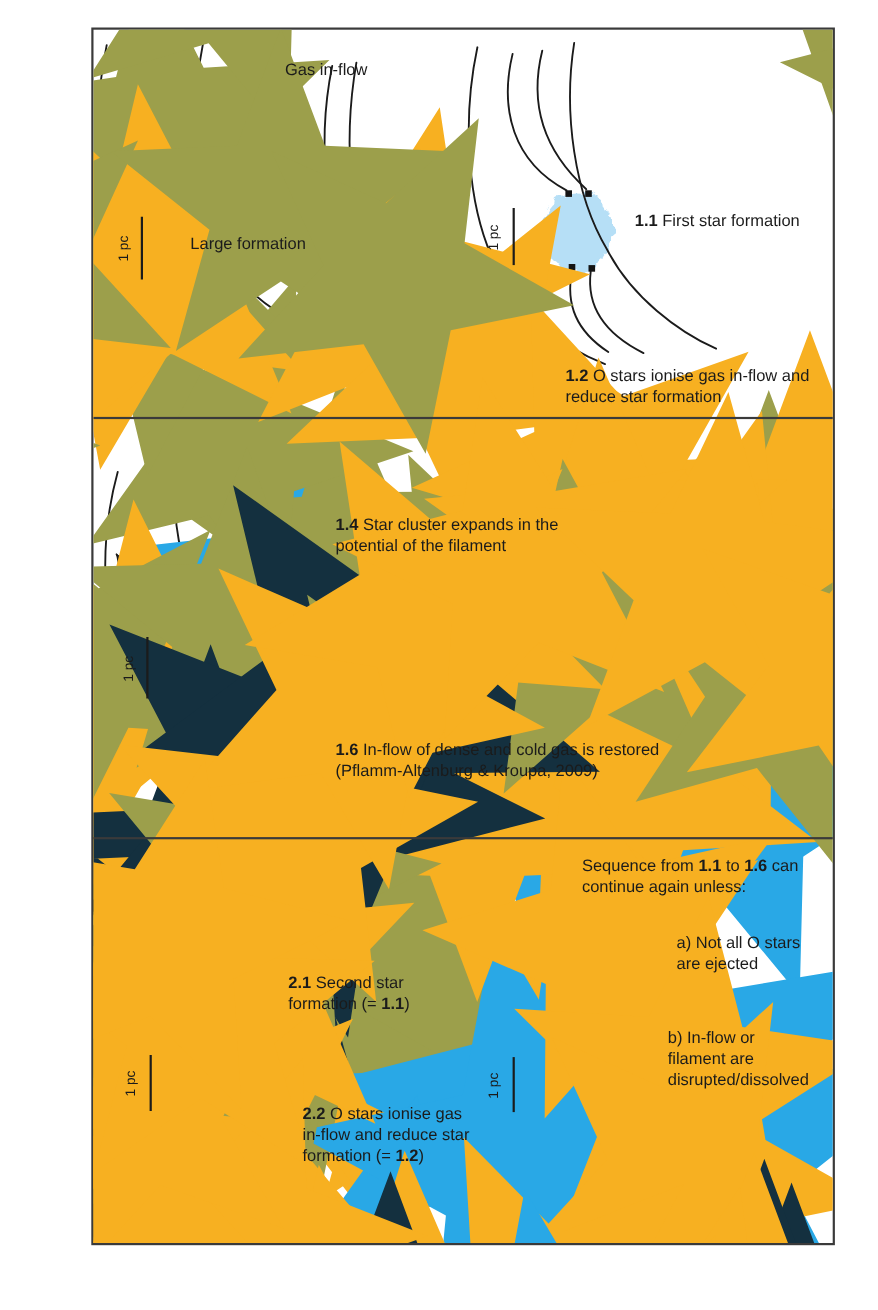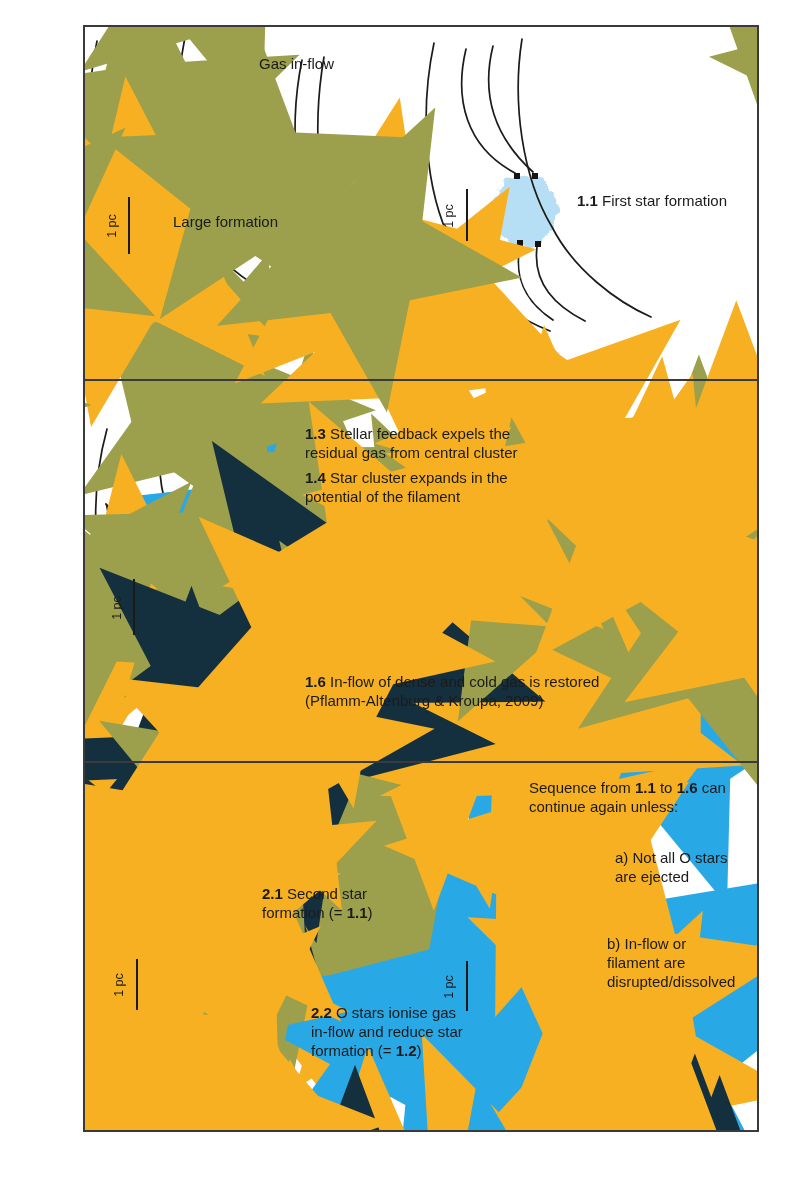--- a/index.html
+++ b/index.html
@@ -282,37 +282,37 @@
     </svg>
 
     <div class="divider" style="top:352px"></div>
     <div class="divider" style="top:734px"></div>
 
     <div class="lbl" style="left:156px;top:28px;margin-left:18px;">Gas in-flow</div>
     <div class="lbl" style="left:88px;top:186px;">Large formation</div>
     <div class="lbl" style="left:492px;top:165px;width:180px;">
       <b>1.1</b><span> First star formation</span>
     </div>
-
-    <div class="lbl" style="left:220px;top:398px;width:250px;">
-      <b>1.3</b><span> Stellar feedback expels the residual gas from central cluster</span>
-    </div>
+    <div class="lbl" style="left:429px;top:306px;width:235px;">
+      <b>1.2</b><span> O stars ionise gas  in-flow and reduce star formation</span>
+    </div>
+
     <div class="lbl" style="left:220px;top:442px;width:250px;">
       <b>1.4</b><span> Star cluster expands in the potential of the filament</span>
     </div>
     <div class="lbl" style="left:220px;top:646px;width:350px;">
       <b>1.6</b><span> In-flow of dense and cold gas is restored (Pflamm-Altenburg &amp; Kroupa, 2009)</span>
     </div>
 
     <div class="lbl" style="left:444px;top:752px;width:230px;">
       <span>Sequence from </span><b>1.1</b><span> to </span><b>1.6</b><span> can continue again unless:</span>
     </div>
     <div class="lbl" style="left:522px;top:908px;width:120px;">b) In-flow or filament are disrupted/dissolved</div>
     <div class="lbl" style="left:530px;top:822px;width:135px;">a) Not all O stars are ejected</div>
     <div class="lbl" style="left:177px;top:858px;width:128px;">
       <b>2.1</b><span> Second star formation (= </span><b>1.1</b><span>)</span>
     </div>
-    <div class="lbl" style="left:190px;top:977px;width:162px;margin-left:36px;">
+    <div class="lbl" style="left:190px;top:977px;width:162px;">
       <b>2.2</b><span> O stars ionise gas in-flow and reduce star formation (= </span><b>1.2</b><span>)</span>
     </div>
 
   </div>
 </div>
 
 </body></html>

